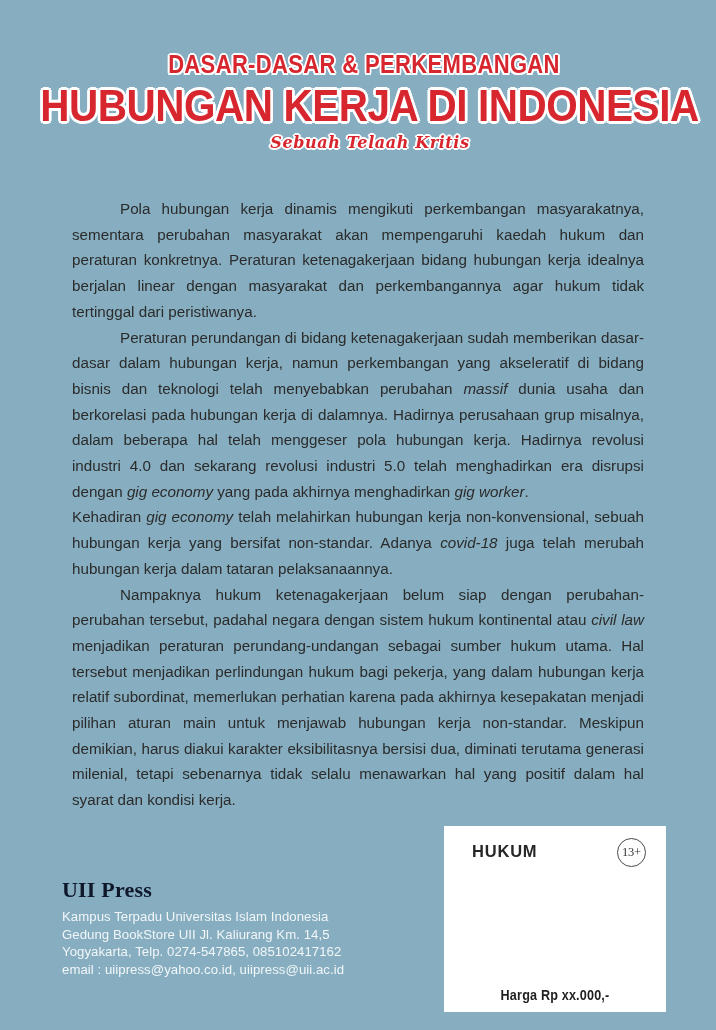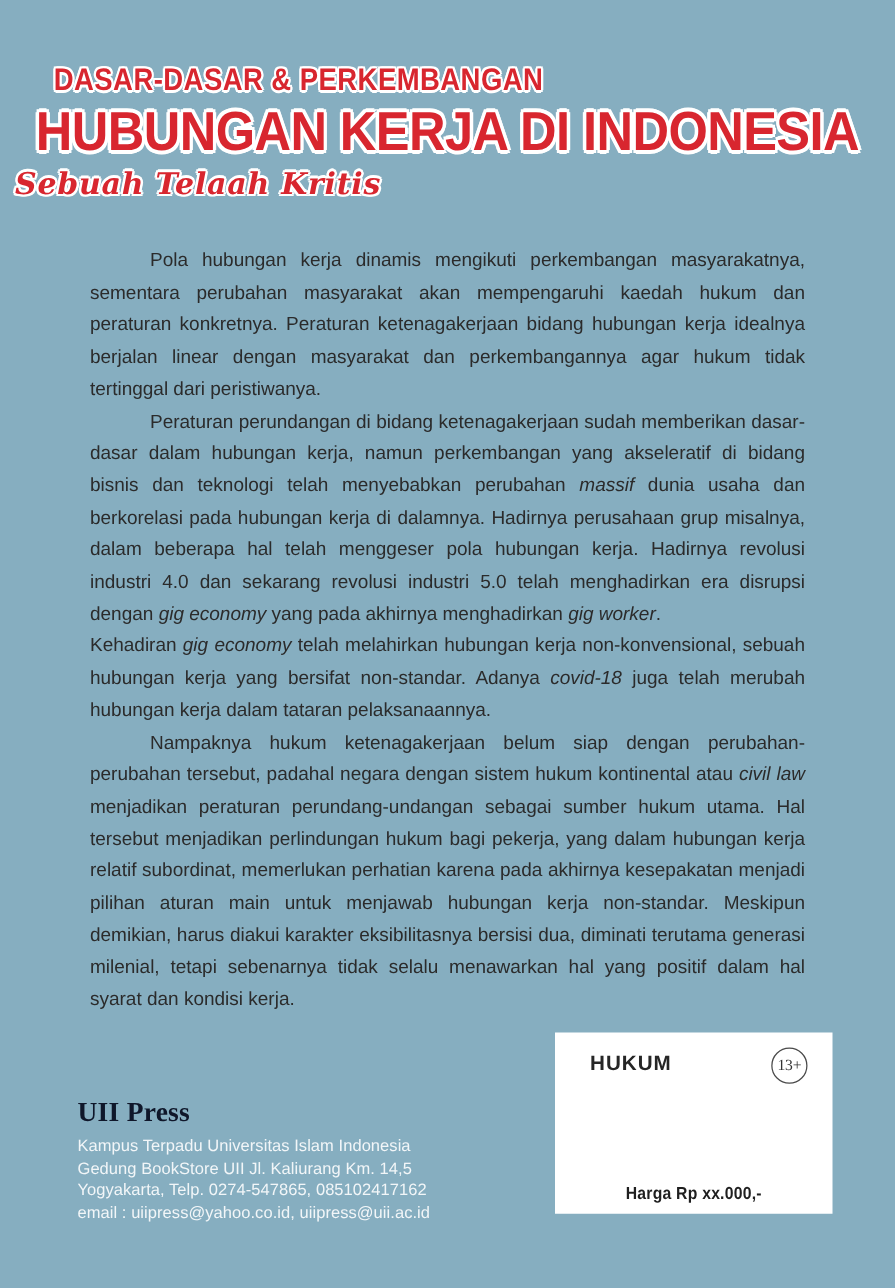--- a/index.html
+++ b/index.html
@@ -17,23 +17,24 @@
 
   .cover {
     position: absolute;
     inset: 0;
     background: #86aec0;
   }
 
   
   .title-block {
     position: absolute;
-    left: 0;
+    left: 12px;
     right: 0;
     top: 52px;
+    text-align: center;
   }
 
   .title-line-1 {
     font-family: "Liberation Sans Narrow", "Liberation Sans", sans-serif;
     font-weight: bold;
     font-size: 25px;
     letter-spacing: 0.4px;
     color: #d8262f;
     transform: scaleX(0.88);
     transform-origin: center;
@@ -62,21 +63,21 @@
        0 3px 0 #ffffff, 0 -3px 0 #ffffff,
        2.2px 2.2px 0 #ffffff, -2.2px 2.2px 0 #ffffff,
        2.2px -2.2px 0 #ffffff, -2.2px -2.2px 0 #ffffff;
     white-space: nowrap;
   }
 
   .title-sub {
     font-family: "DejaVu Serif", serif;
     font-style: italic;
     font-weight: bold;
-    font-size: 24px;
+    font-size: 16px;
     color: #d8262f;
     margin-top: 5px;
     letter-spacing: 0.6px;
     line-height: 1.1;
     text-shadow:
        2px 0 0 #ffffff, -2px 0 0 #ffffff,
        0 2px 0 #ffffff, 0 -2px 0 #ffffff,
        1.4px 1.4px 0 #ffffff, -1.4px 1.4px 0 #ffffff,
        1.4px -1.4px 0 #ffffff, -1.4px -1.4px 0 #ffffff;
     white-space: nowrap;
@@ -134,21 +135,21 @@
   .publisher-address div {
     white-space: nowrap;
   }
 
   
   .barcode-box {
     position: absolute;
     left: 444px;
     top: 826px;
     width: 222px;
-    height: 145px;
+    height: 186px;
     background: #ffffff;
     box-sizing: border-box;
   }
   .category-label {
     position: absolute;
     left: 28px;
     top: 16px;
     font-family: "Liberation Sans", sans-serif;
     font-weight: bold;
     font-size: 16.5px;

